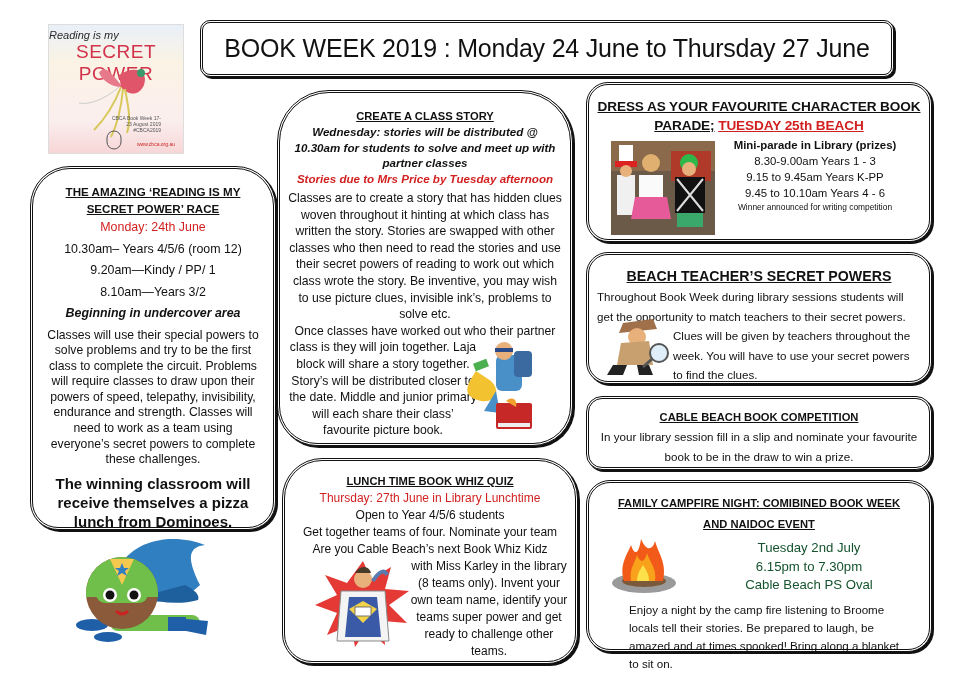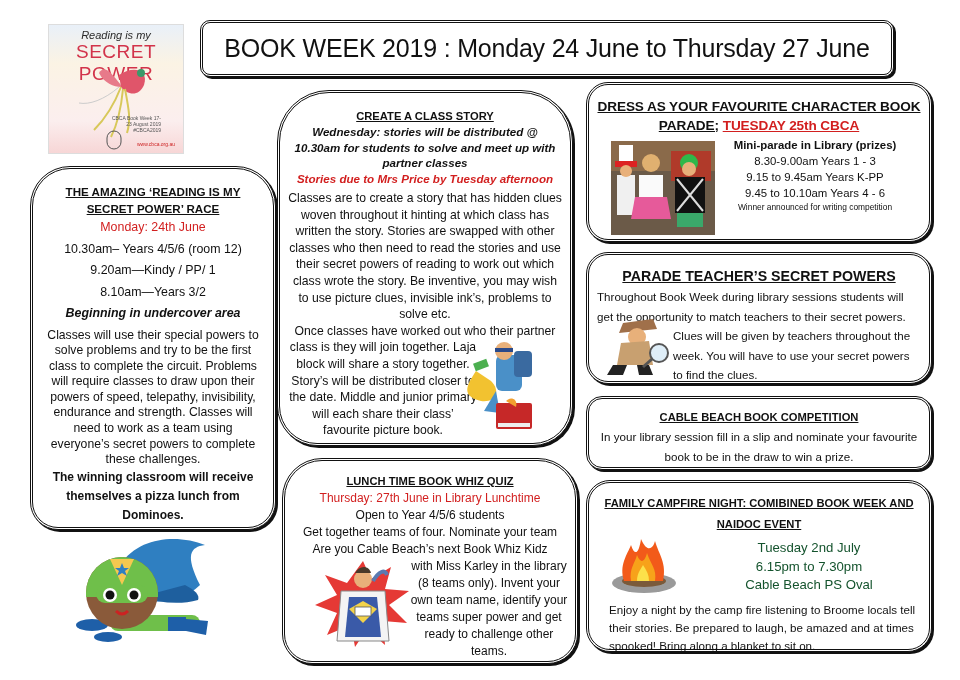--- a/index.html
+++ b/index.html
@@ -20,31 +20,31 @@
     .i { font-style: italic; }
 
     
     #title-box { left: 200px; top: 20px; width: 694px; height: 57px; border-radius: 10px; display:flex; align-items:center; justify-content:center; }
     #title-box h1 { font-weight: normal; font-size: 25px; letter-spacing: -0.2px; }
 
     
     #logo { position:absolute; left:48px; top:24px; width:136px; height:130px;
       background: linear-gradient(180deg,#e9f0f8 0%,#fbf3e4 30%,#fbeeee 75%,#f7d6d6 100%);
       border:1px solid #ddd; overflow:hidden; }
-    #logo .l1 { position:absolute; top:4px; width:100%; text-align:center; font-size:11px; font-style:italic; color:#2a2a2a; }
+    #logo .l1 { position:absolute; top:4px; width:100%; text-align:left; font-size:11px; font-style:italic; color:#2a2a2a; }
     #logo .l2 { position:absolute; top:16px; width:100%; text-align:center; font-size:19px; color:#d2334a; letter-spacing:0.5px; }
     #logo .small { position:absolute; right:22px; bottom:20px; font-size:5px; color:#555; text-align:right; line-height:6px; }
     #logo .url { position:absolute; right:8px; bottom:6px; font-size:5px; color:#c22; }
 
     
     #race-box { left: 30px; top: 166px; width: 246px; height: 364px; border-radius: 40px 40px 28px 28px; padding: 14px 10px 0; font-size: 12.4px; line-height: 18px; }
     #race-box .head { font-size: 11.6px; line-height: 17px; }
     #race-box .ln { line-height: 21.5px; }
     #race-box .para { margin-top: 3px; font-size: 12.2px; line-height: 15.6px; }
-    #race-box .win { font-size: 12px; line-height: 19px; }
+    #race-box .win { margin-top: 6px; font-size: 15px; line-height: 19px; }
 
     
     #hero { position:absolute; left:60px; top:535px; width:150px; height:110px; }
 
     
     #story-box { left: 277px; top: 90px; width: 296px; height: 356px; border-radius: 52px 52px 40px 40px; padding: 15px 8px 0; font-size: 12.2px; line-height: 16px; }
     #story-box .head { font-size: 11.2px; }
     #story-box .sub { font-size: 11.6px; line-height: 15.5px; }
     #story-box .body { margin-top: 4px; line-height: 16.6px; }
     #story-box .cont { text-align:center; line-height: 16.6px; }
@@ -68,21 +68,21 @@
     #teacher-box { left: 586px; top: 252px; width: 346px; height: 132px; border-radius: 22px; padding: 10px 8px 0; font-size: 11.6px; line-height: 19.5px; }
     #teacher-box .head { font-size: 14.2px; line-height: 22px; }
     #teacher-box .indent { margin-left: 76px; }
     #detective { position:absolute; left:14px; top:58px; width:70px; height:66px; }
 
     
     #comp-box { left: 586px; top: 396px; width: 346px; height: 74px; border-radius: 16px; padding: 8px 8px 0; font-size: 11.6px; line-height: 20px; }
     #comp-box .head { font-size: 11.2px; }
 
     
-    #camp-box { left: 586px; top: 480px; width: 346px; height: 172px; border-radius: 24px; padding: 10px 4px 0; font-size: 11.6px; line-height: 18px; }
+    #camp-box { left: 586px; top: 480px; width: 346px; height: 172px; border-radius: 24px; padding: 10px 24px 0; font-size: 11.6px; line-height: 18px; }
     #camp-box .head { font-size: 11.2px; line-height: 21px; }
     #camp-box .info { margin-left: 100px; text-align:center; font-size: 13.2px; line-height: 18.5px; margin-top: 4px; }
     #camp-box .body { margin-top: 6px; padding-left: 16px; line-height: 18px; }
     #fire { position:absolute; left:20px; top:52px; width:70px; height:60px; }
   </style>
 </head>
 <body>
 
 <div id="logo">
   <div class="l1">Reading is my</div>
@@ -170,21 +170,21 @@
     <rect x="40" y="46" width="16" height="9" fill="#fff" stroke="#555" stroke-width="0.8"></rect>
     <circle cx="48" cy="18" r="9" fill="#e8b07a"></circle>
     <path d="M40 12 C44 4 54 4 56 12" fill="#4a3a2a"></path>
     <path d="M58 20 C64 10 70 8 72 14" stroke="#5a7ab0" stroke-width="4" fill="none"></path>
   </svg>
 </div>
 
 <div id="parade-box" class="box center">
   <div class="head b">
     <span class="u">DRESS AS YOUR FAVOURITE CHARACTER BOOK PARADE;</span>
-    <span class="u red">TUESDAY 25th CBCA</span>
+    <span class="u red">TUESDAY 25th BEACH</span>
   </div>
   <svg id="photo" viewBox="0 0 104 94">
     <rect width="104" height="94" fill="#6b5a48"></rect>
     <rect x="0" y="0" width="104" height="30" fill="#8a6a4a"></rect>
     <rect x="60" y="10" width="40" height="30" fill="#b03a2a"></rect>
     <rect x="8" y="4" width="14" height="18" fill="#fff"></rect>
     <rect x="4" y="20" width="22" height="6" fill="#d22"></rect>
     <rect x="6" y="34" width="18" height="40" fill="#f0f0f0"></rect>
     <circle cx="15" cy="30" r="6" fill="#e8b07a"></circle>
     <circle cx="40" cy="22" r="9" fill="#e0b070"></circle>
@@ -199,21 +199,21 @@
   <div class="times">
     <div class="b">Mini-parade in Library (prizes)</div>
     <div>8.30-9.00am   Years 1 - 3</div>
     <div>9.15 to 9.45am  Years K-PP</div>
     <div>9.45 to 10.10am Years 4 - 6</div>
     <div class="winner">Winner announced for writing competition</div>
   </div>
 </div>
 
 <div id="teacher-box" class="box">
-  <div class="head b u center">PARADE TEACHER’S SECRET POWERS</div>
+  <div class="head b u center">BEACH TEACHER’S SECRET POWERS</div>
   <div>Throughout Book Week during library sessions students will get the opportunity to match teachers to their secret powers.</div>
   <div class="indent">Clues will be given by teachers throughout the week. You will have to use your secret powers to find the clues.</div>
   <svg id="detective" viewBox="0 0 70 66">
     <path d="M20 10 L50 6 L54 16 L16 20 Z" fill="#a0704a"></path>
     <circle cx="34" cy="24" r="9" fill="#e8b07a"></circle>
     <path d="M18 30 L46 28 L50 52 L14 52 Z" fill="#c8a070"></path>
     <path d="M10 52 L24 52 L20 62 L4 62 Z" fill="#222"></path>
     <path d="M34 52 L46 52 L50 62 L36 62 Z" fill="#222"></path>
     <circle cx="56" cy="40" r="9" fill="#dfeef8" stroke="#555" stroke-width="2"></circle>
     <line x1="49" y1="46" x2="40" y2="54" stroke="#555" stroke-width="3"></line>

